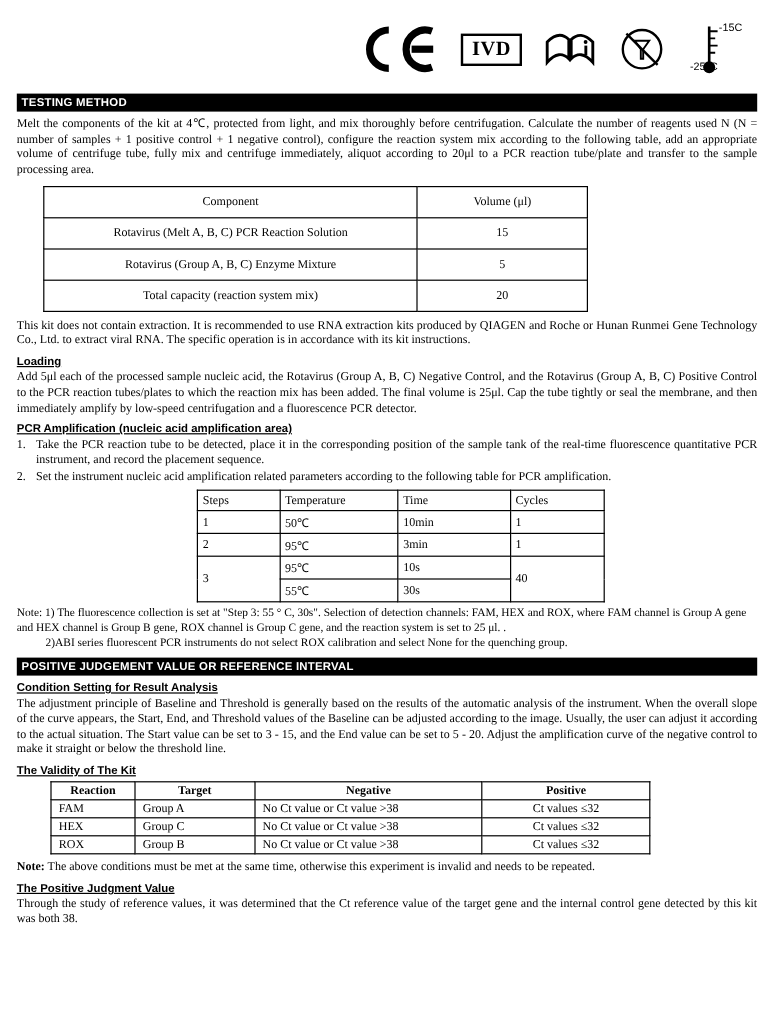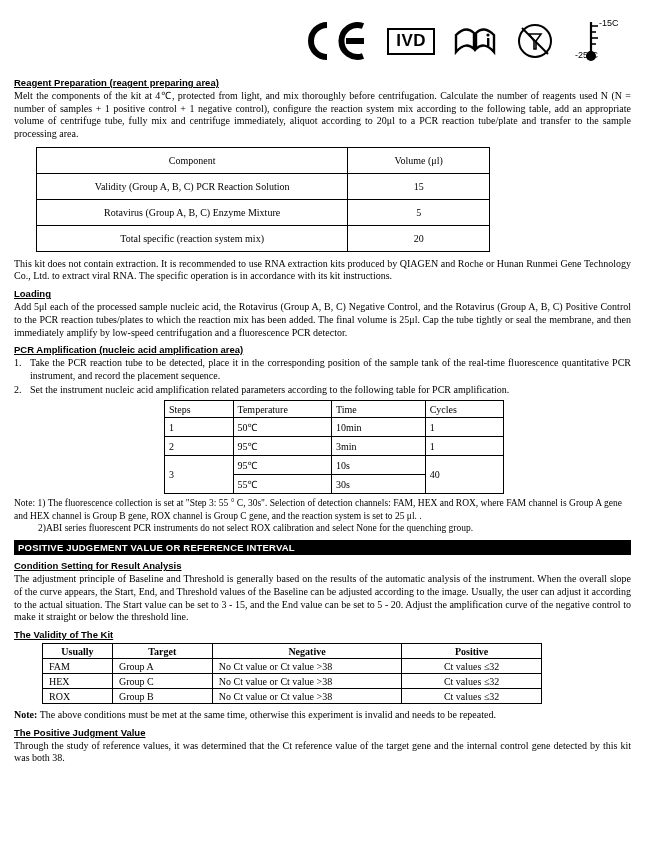--- a/index.html
+++ b/index.html
@@ -30,21 +30,21 @@
     justify-content: flex-end;
     gap: 18px;
     padding-right: 24px;
   }
   .sym { display: flex; align-items: center; }
 
   .ce-mark { display:block; }
   .ivd-box {
     border: 2px solid #000;
     padding: 1px 7px 2px 7px;
-    font-family: Liberation Sans, sans-serif;
+    font-family: Liberation Serif, serif;
     font-weight: bold;
     font-size: 17px;
     letter-spacing: 0.5px;
   }
   .temp-wrap {
     display: flex;
     align-items: flex-start;
     position: relative;
     height: 46px;
   }
@@ -194,40 +194,40 @@
         <circle cx="14" cy="38" r="5" fill="#000"></circle>
         <line x1="14" y1="8" x2="21" y2="8" stroke="#000" stroke-width="1.6"></line>
         <line x1="14" y1="14" x2="19" y2="14" stroke="#000" stroke-width="1.6"></line>
         <line x1="14" y1="20" x2="21" y2="20" stroke="#000" stroke-width="1.6"></line>
         <line x1="14" y1="26" x2="19" y2="26" stroke="#000" stroke-width="1.6"></line>
       </svg>
     </div>
 
   </div>
 
-
-  <div class="sub-heading">Reagent Preparation (reagent preparing area)</div>
+  <div class="bar-heading">TESTING METHOD</div>
+
   <p class="body">Melt the components of the kit at 4℃, protected from light, and mix thoroughly before centrifugation. Calculate the number of reagents used N (N = number of samples + 1 positive control + 1 negative control), configure the reaction system mix according to the following table, add an appropriate volume of centrifuge tube, fully mix and centrifuge immediately, aliquot according to 20μl to a PCR reaction tube/plate and transfer to the sample processing area.</p>
 
   <table class="tbl-reagent">
     <tbody>
         <tr>
       <td class="c1">Component</td>
       <td class="c2">Volume (μl)</td>
     </tr>
     <tr>
-      <td class="c1">Validity (Group A, B, C) PCR Reaction Solution</td>
+      <td class="c1">Rotavirus (Melt A, B, C) PCR Reaction Solution</td>
       <td class="c2">15</td>
     </tr>
     <tr>
       <td class="c1">Rotavirus (Group A, B, C) Enzyme Mixture</td>
       <td class="c2">5</td>
     </tr>
     <tr>
-      <td class="c1">Total specific (reaction system mix)</td>
+      <td class="c1">Total capacity (reaction system mix)</td>
       <td class="c2">20</td>
     </tr>
   </tbody>
     </table>
 
   <p class="body">This kit does not contain extraction. It is recommended to use RNA extraction kits produced by QIAGEN and Roche or Hunan Runmei Gene Technology Co., Ltd. to extract viral RNA. The specific operation is in accordance with its kit instructions.</p>
 
   <div class="sub-heading">Loading</div>
   <p class="body">Add 5μl each of the processed sample nucleic acid, the Rotavirus (Group A, B, C) Negative Control, and the Rotavirus (Group A, B, C) Positive Control to the PCR reaction tubes/plates to which the reaction mix has been added. The final volume is 25μl. Cap the tube tightly or seal the membrane, and then immediately amplify by low-speed centrifugation and a fluorescence PCR detector.</p>
 
@@ -286,21 +286,21 @@
   <div class="bar-heading">POSITIVE JUDGEMENT VALUE OR REFERENCE INTERVAL</div>
 
   <div class="sub-heading">Condition Setting for Result Analysis</div>
   <p class="body">The adjustment principle of Baseline and Threshold is generally based on the results of the automatic analysis of the instrument. When the overall slope of the curve appears, the Start, End, and Threshold values of the Baseline can be adjusted according to the image. Usually, the user can adjust it according to the actual situation. The Start value can be set to 3 - 15, and the End value can be set to 5 - 20. Adjust the amplification curve of the negative control to make it straight or below the threshold line.</p>
 
   <div class="sub-heading">The Validity of The Kit</div>
 
   <table class="tbl-validity">
     <tbody>
         <tr>
-      <th class="c1">Usually</th>
+      <th class="c1">Reaction</th>
       <th class="c2">Target</th>
       <th class="c3">Negative</th>
       <th class="c4">Positive</th>
     </tr>
     <tr>
       <td class="c1">FAM</td>
       <td class="c2">Group A</td>
       <td class="c3">No Ct value or Ct value &gt;38</td>
       <td class="c4">Ct values ≤32</td>
     </tr>

